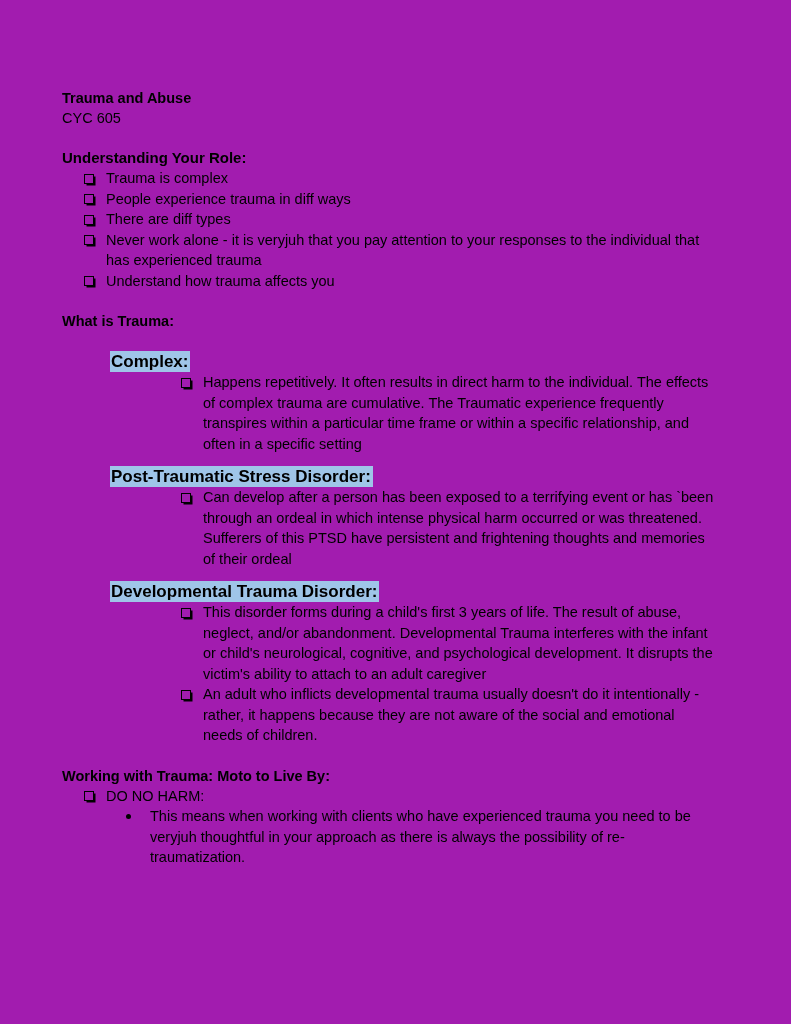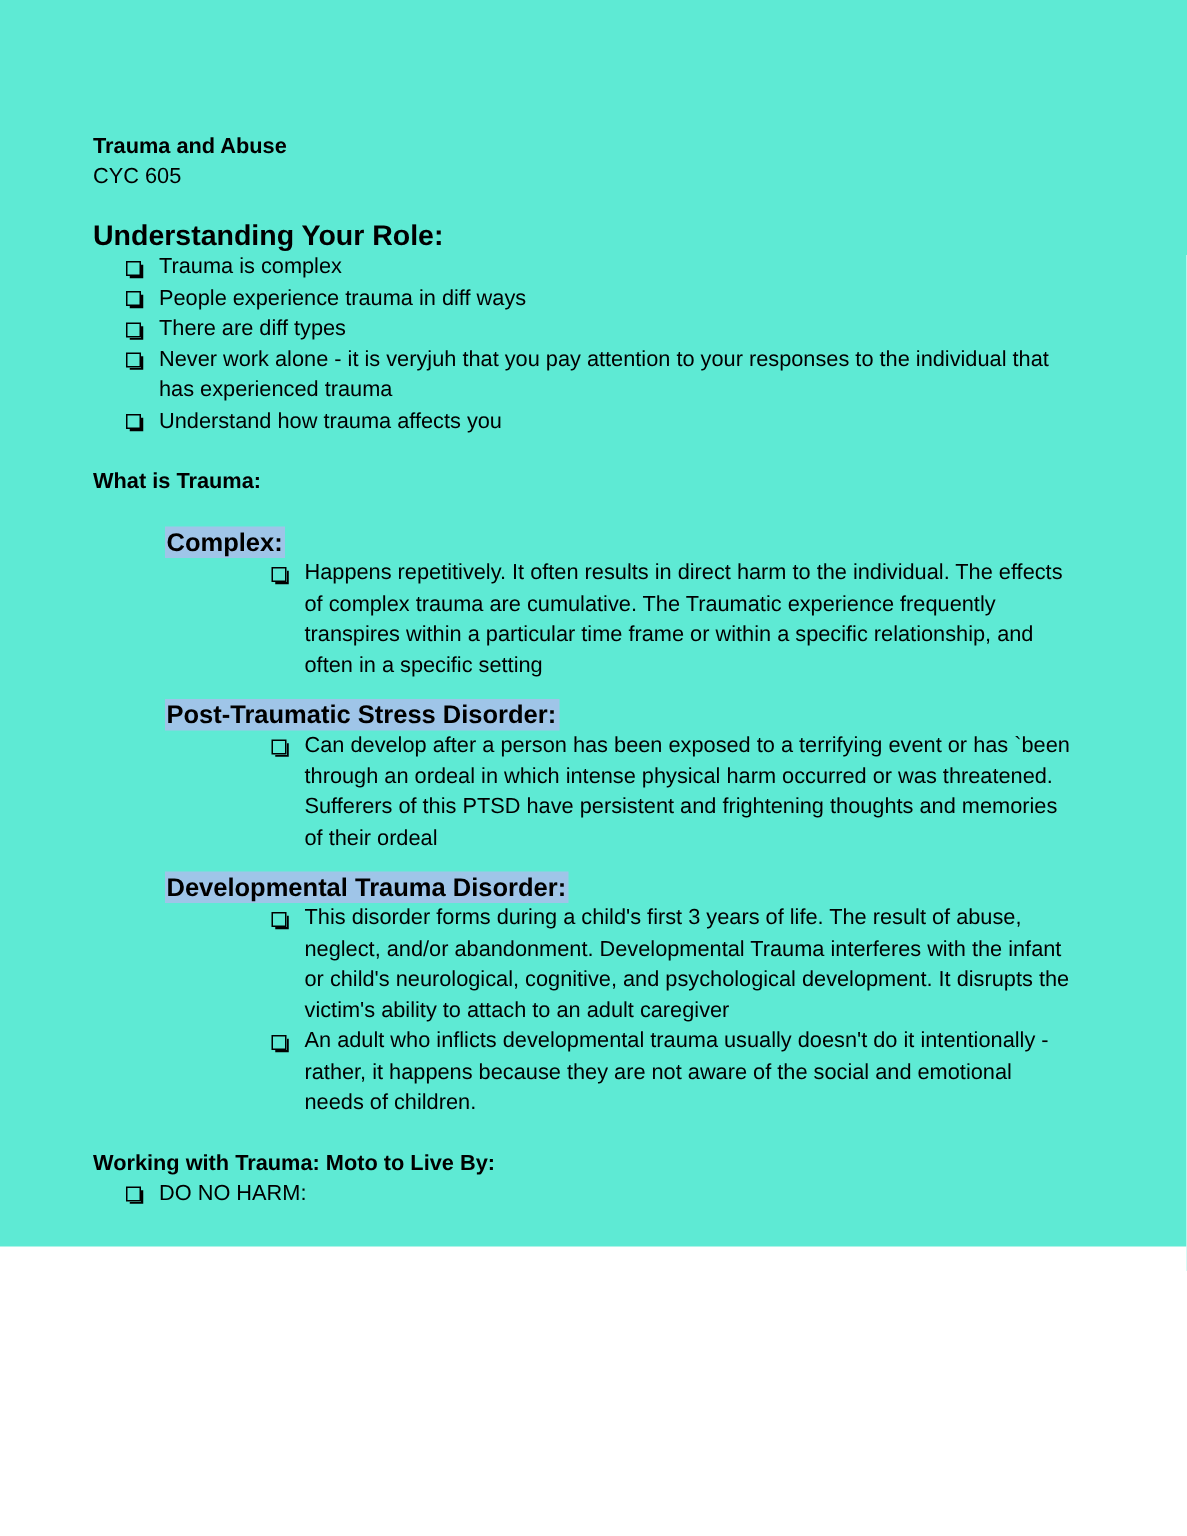--- a/index.html
+++ b/index.html
@@ -11,41 +11,41 @@
     width: 791px;
     height: 1024px;
     font-family: "Liberation Sans", sans-serif;
     color: #000000;
     -webkit-font-smoothing: antialiased;
   }
 
   .page {
     position: relative;
     width: 791px;
-    height: 831px;
-    background: #5eead4;
+    height: 1024px;
+    background: #a21caf;
     box-sizing: border-box;
     padding: 88px 76px 0 62px;
   }
 
   
   .doc-title {
     font-size: 14.5px;
     font-weight: bold;
     line-height: 20px;
     margin: 0;
   }
   .doc-subtitle {
     font-size: 14.5px;
     font-weight: normal;
     line-height: 20px;
     margin: 0;
   }
   .section-heading {
-    font-size: 19px;
+    font-size: 15px;
     font-weight: bold;
     line-height: 20px;
     margin: 0;
   }
   .section-heading-plain {
     font-size: 14.5px;
     font-weight: bold;
     line-height: 20px;
     margin: 0;
   }
@@ -245,14 +245,22 @@
 
   <ul class="lvl lvl1">
     <li>
       <span class="bullet-sq">
           <i></i>
         </span>
       <span class="li-text">DO NO HARM:</span>
     </li>
   </ul>
 
+  <ul class="lvl lvl3">
+    <li>
+      <span class="bullet-dot">
+          <i></i>
+        </span>
+      <span class="li-text">This means when working with clients who have experienced trauma you need to be veryjuh  thoughtful in your approach as there is always the possibility of re-traumatization.</span>
+    </li>
+  </ul>
 
 </div>
 
 </body></html>

